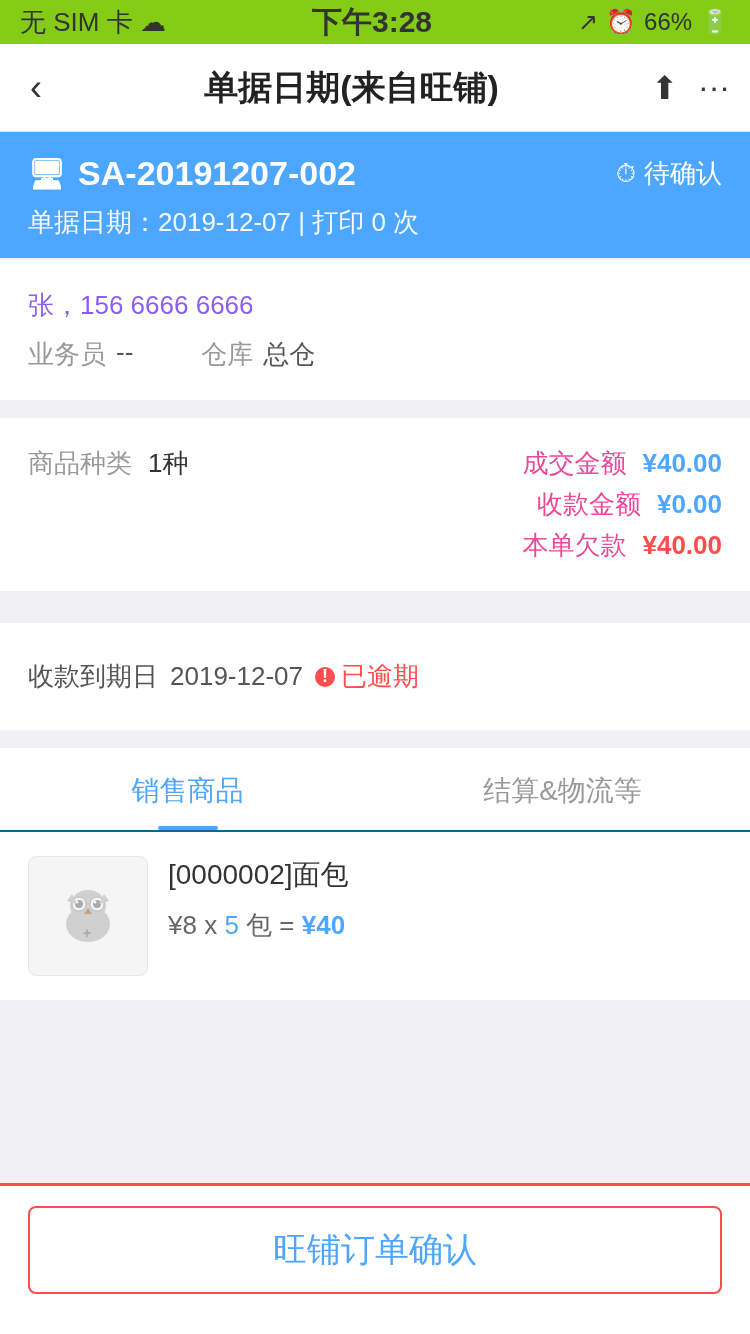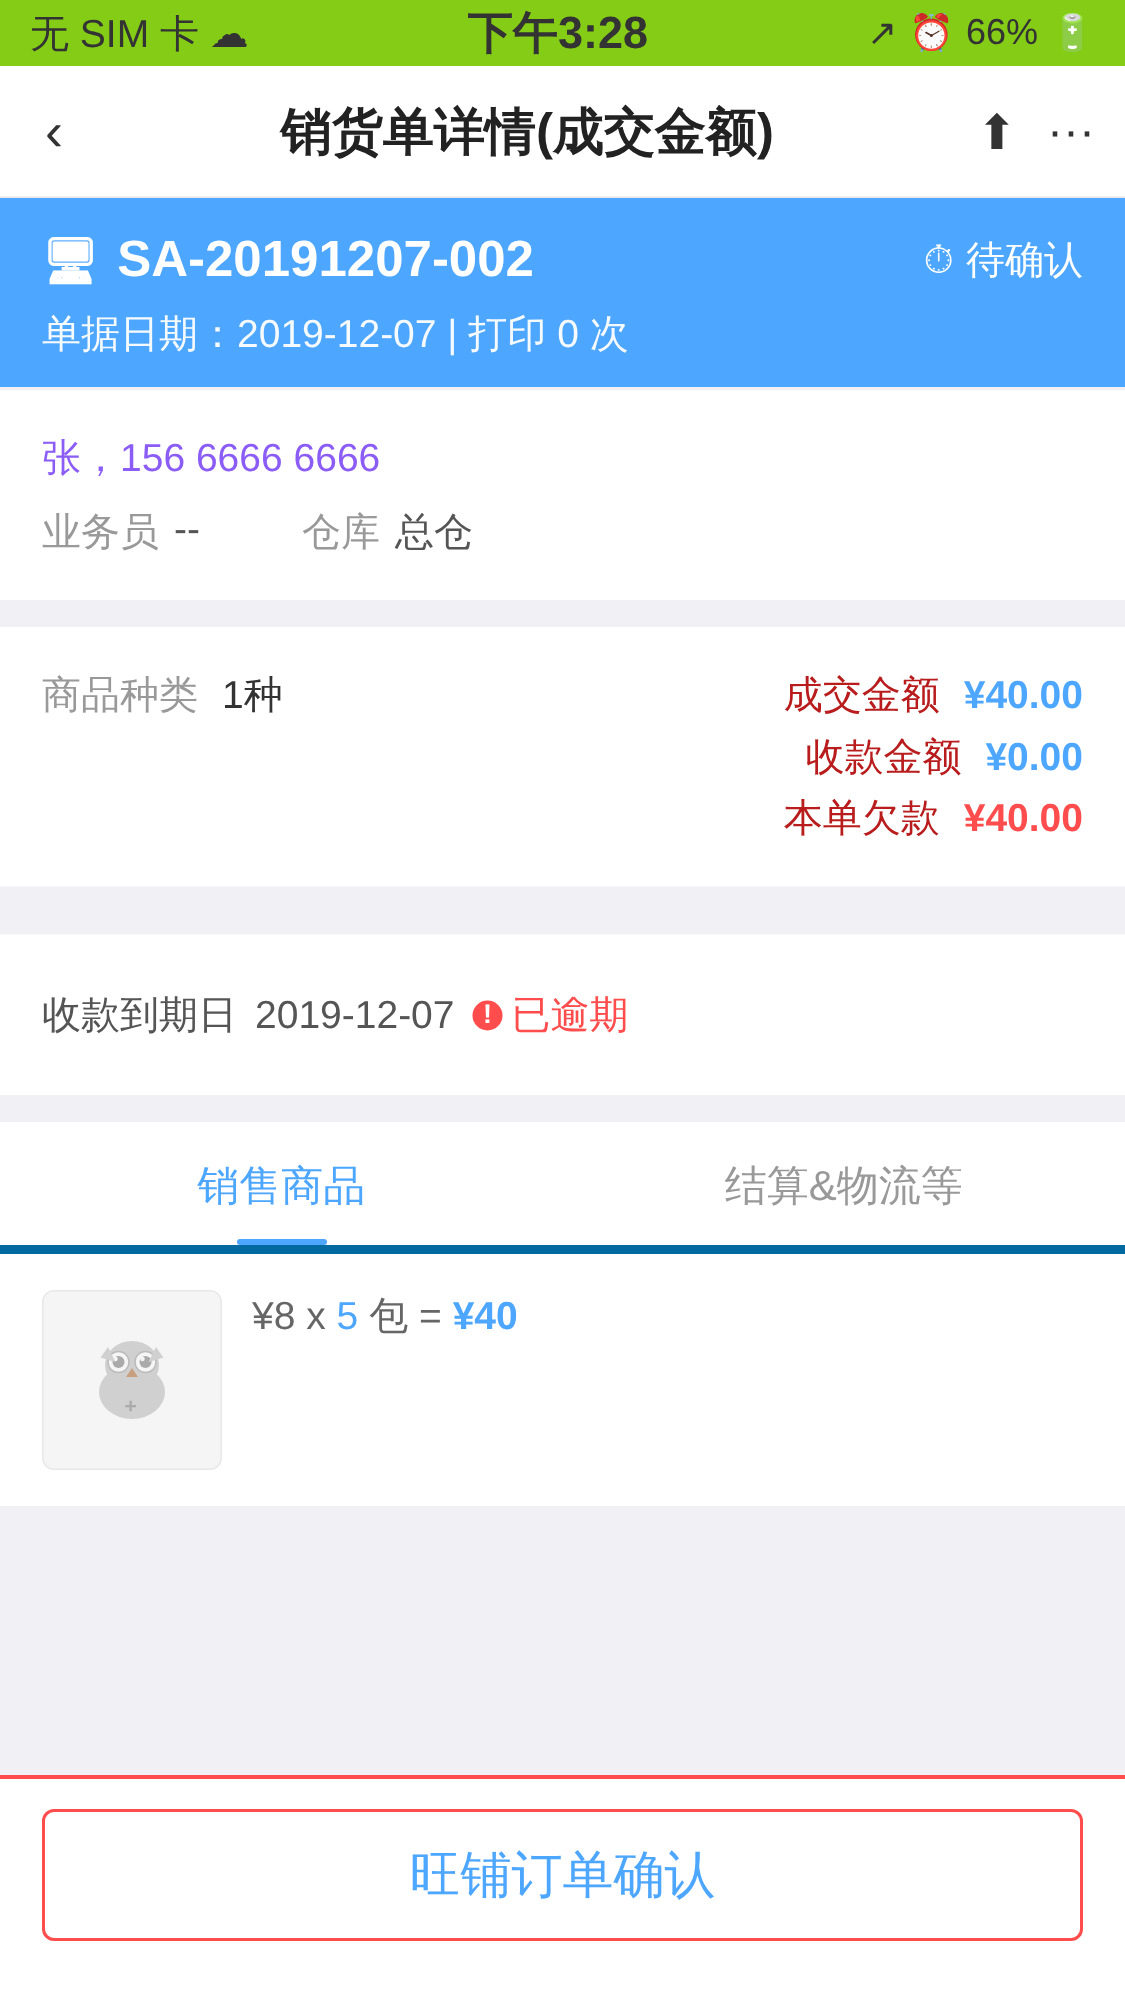--- a/index.html
+++ b/index.html
@@ -168,21 +168,21 @@
       flex-direction: column;
       align-items: flex-end;
       gap: 6px;
     }
     .summary-item {
       display: flex;
       gap: 16px;
       align-items: center;
       font-size: 26px;
     }
-    .summary-item-label { color: #b91c1c; }
+    .summary-item-label { color: #ec4899; }
     .amount-blue { color: #4da6ff; font-weight: 600; }
     .amount-red { color: #ff4d4d; font-weight: 600; }
 
     
     .due-date-section {
       background: #fff;
       padding: 36px 28px;
       margin-bottom: 2px;
       display: flex;
       align-items: center;
@@ -210,21 +210,21 @@
       font-weight: 700;
     }
 
     
     .tabs-section {
       background: #fff;
       margin-bottom: 2px;
     }
     .tabs-bar {
       display: flex;
-      border-bottom: 6px solid #0369a1;
+      border-bottom: 2px solid #0369a1;
       justify-content: center;
     }
     .tab-item {
       flex: 1;
       text-align: center;
       padding: 24px 0 20px;
       font-size: 28px;
       color: #999;
       cursor: pointer;
       position: relative;
@@ -330,21 +330,21 @@
   <div class="status-right">
     <span>↗</span>
     <span>⏰</span>
     <span>66%</span>
     <span>🔋</span>
   </div>
 </div>
 
 <div class="nav-bar">
   <div class="nav-back">‹</div>
-  <div class="nav-title">销货单详情(成交金额)</div>
+  <div class="nav-title">单据日期(来自旺铺)</div>
   <div class="nav-right">
     <span class="nav-icon">⬆</span>
     <span class="nav-icon">···</span>
   </div>
 </div>
 
 <div class="order-header">
   <div class="order-header-top">
     <div class="order-id">
       <span class="order-id-icon">🖥</span>
@@ -441,20 +441,21 @@
             <polygon points="35,22 31,28 39,28" fill="#c8a080"></polygon>
 
             <polygon points="19,8 24,18 14,15" fill="#d0d0d0"></polygon>
             <polygon points="51,8 56,15 46,18" fill="#d0d0d0"></polygon>
 
             <text x="30" y="52" font-size="14" fill="#aaa" font-weight="bold">+</text>
           </svg>
         </div>
       </div>
       <div class="product-info">
+        <div class="product-name">[0000002]面包</div>
         <div class="product-price">
           <span>¥8</span>
           <span> x </span>
           <span class="qty-highlight">5</span>
           <span>包</span>
           <span> = </span>
           <span class="price-highlight">¥40</span>
         </div>
       </div>
     </div>

